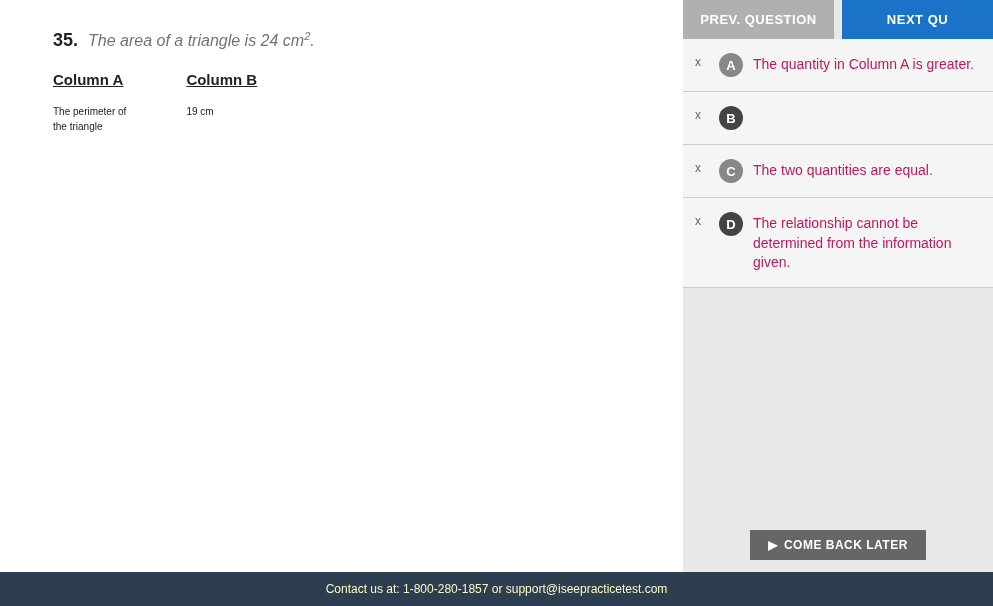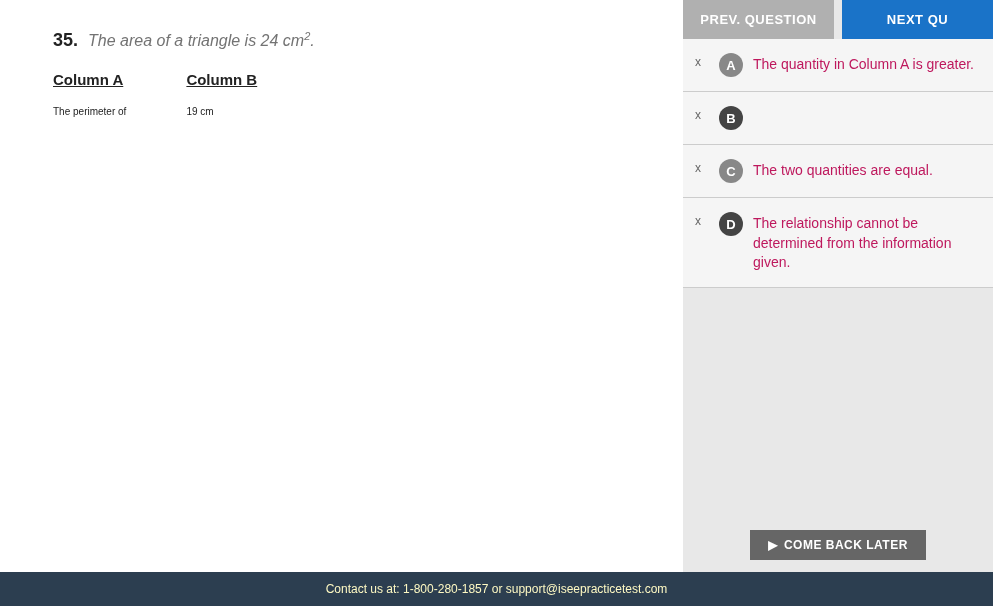--- a/index.html
+++ b/index.html
@@ -197,20 +197,21 @@
       <span class="question-text">
         <span>The area of a triangle is 24 cm</span><sup>2</sup><span>.</span>
       </span>
     </div>
 
     <div class="columns-container">
       <div class="column-a">
         <div class="column-header">Column A</div>
         <div class="column-content">
           <div>The perimeter of</div>
+          <div>the triangle</div>
         </div>
       </div>
       <div class="column-b">
         <div class="column-header">Column B</div>
         <div class="column-content">
           <div>19 cm</div>
         </div>
       </div>
     </div>
   </div>

